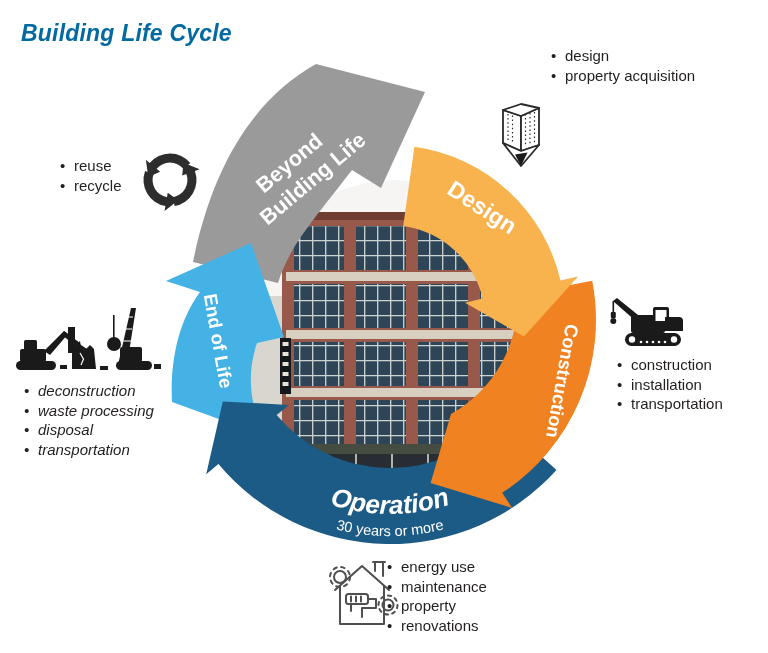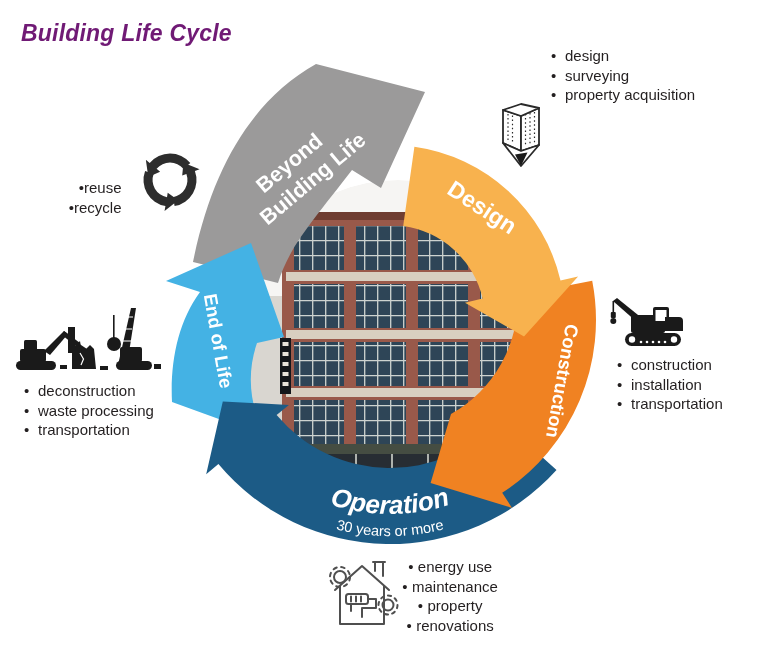--- a/index.html
+++ b/index.html
@@ -1,20 +1,20 @@
 <!DOCTYPE html>
 <html><head>
 <meta charset="utf-8">
 <style>
   html,body{margin:0;padding:0;background:#fff;}
   .canvas{position:relative;width:768px;height:653px;background:#fff;overflow:hidden;
           font-family:"Liberation Sans",sans-serif;}
   .canvas svg{position:absolute;left:0;top:0;}
   h1.title{position:absolute;left:21px;top:20px;margin:0;font-size:23px;line-height:26px;
-           font-style:italic;font-weight:bold;color:#701a75;letter-spacing:.2px;}
+           font-style:italic;font-weight:bold;color:#0369a1;letter-spacing:.2px;}
   ul.blist{position:absolute;margin:0;padding:0;list-style:none;font-size:15px;
            color:#231f20;line-height:19.5px;white-space:nowrap;}
   ul.blist li::before{content:"•";display:inline-block;width:14px;color:#231f20;}
   svg text{font-family:"Liberation Sans",sans-serif;fill:#ffffff;}
   .stage-label{font-weight:bold;}
   .op-main{font-size:26px;font-weight:bold;font-style:italic;}
   .op-sub{font-size:14.5px;}
   .lbl-design{font-size:23px;}
   .lbl-vert{font-size:18.5px;}
   .lbl-beyond{font-size:21.5px;}
@@ -176,43 +176,43 @@
       <path d="M6 34 L33 10 L60 34"></path>
       <path d="M46 15 V6 h8 V20 M44 6 h12"></path>
       <path d="M11 30 V68 H55 V30"></path>
       <rect x="17" y="38" width="22" height="10" rx="2.5"></rect>
       <path d="M22 40.5 v5 M27 40.5 v5 M32 40.5 v5"></path>
       <path d="M39 43 h8 v9 h-14 v9"></path>
       <path d="M22 48 v7"></path>
     </g>
   </svg>
 
-  <ul class="blist" style="left:60px;top:178px;text-align:right;">
+  <ul class="blist" style="left:60px;top:156px;">
     <li>reuse</li>
     <li>recycle</li>
   </ul>
 
   <ul class="blist" style="left:551px;top:46px;">
     <li>design</li>
-    <li>surveying</li>
     <li>property acquisition</li>
   </ul>
 
   <ul class="blist" style="left:617px;top:355px;">
     <li>construction</li>
     <li>installation</li>
     <li>transportation</li>
   </ul>
 
-  <ul class="blist" style="left:398px;top:557px;text-align:center;">
+  <ul class="blist" style="left:387px;top:557px;">
     <li>energy use</li>
     <li>maintenance</li>
     <li>property</li>
     <li>renovations</li>
   </ul>
 
-  <ul class="blist" style="left:24px;top:381px;">
+  <ul class="blist" style="left:24px;top:381px;font-style:italic;">
     <li>deconstruction</li>
     <li>waste processing</li>
+    <li>disposal</li>
     <li>transportation</li>
   </ul>
 
 </div>
 
 </body></html>

